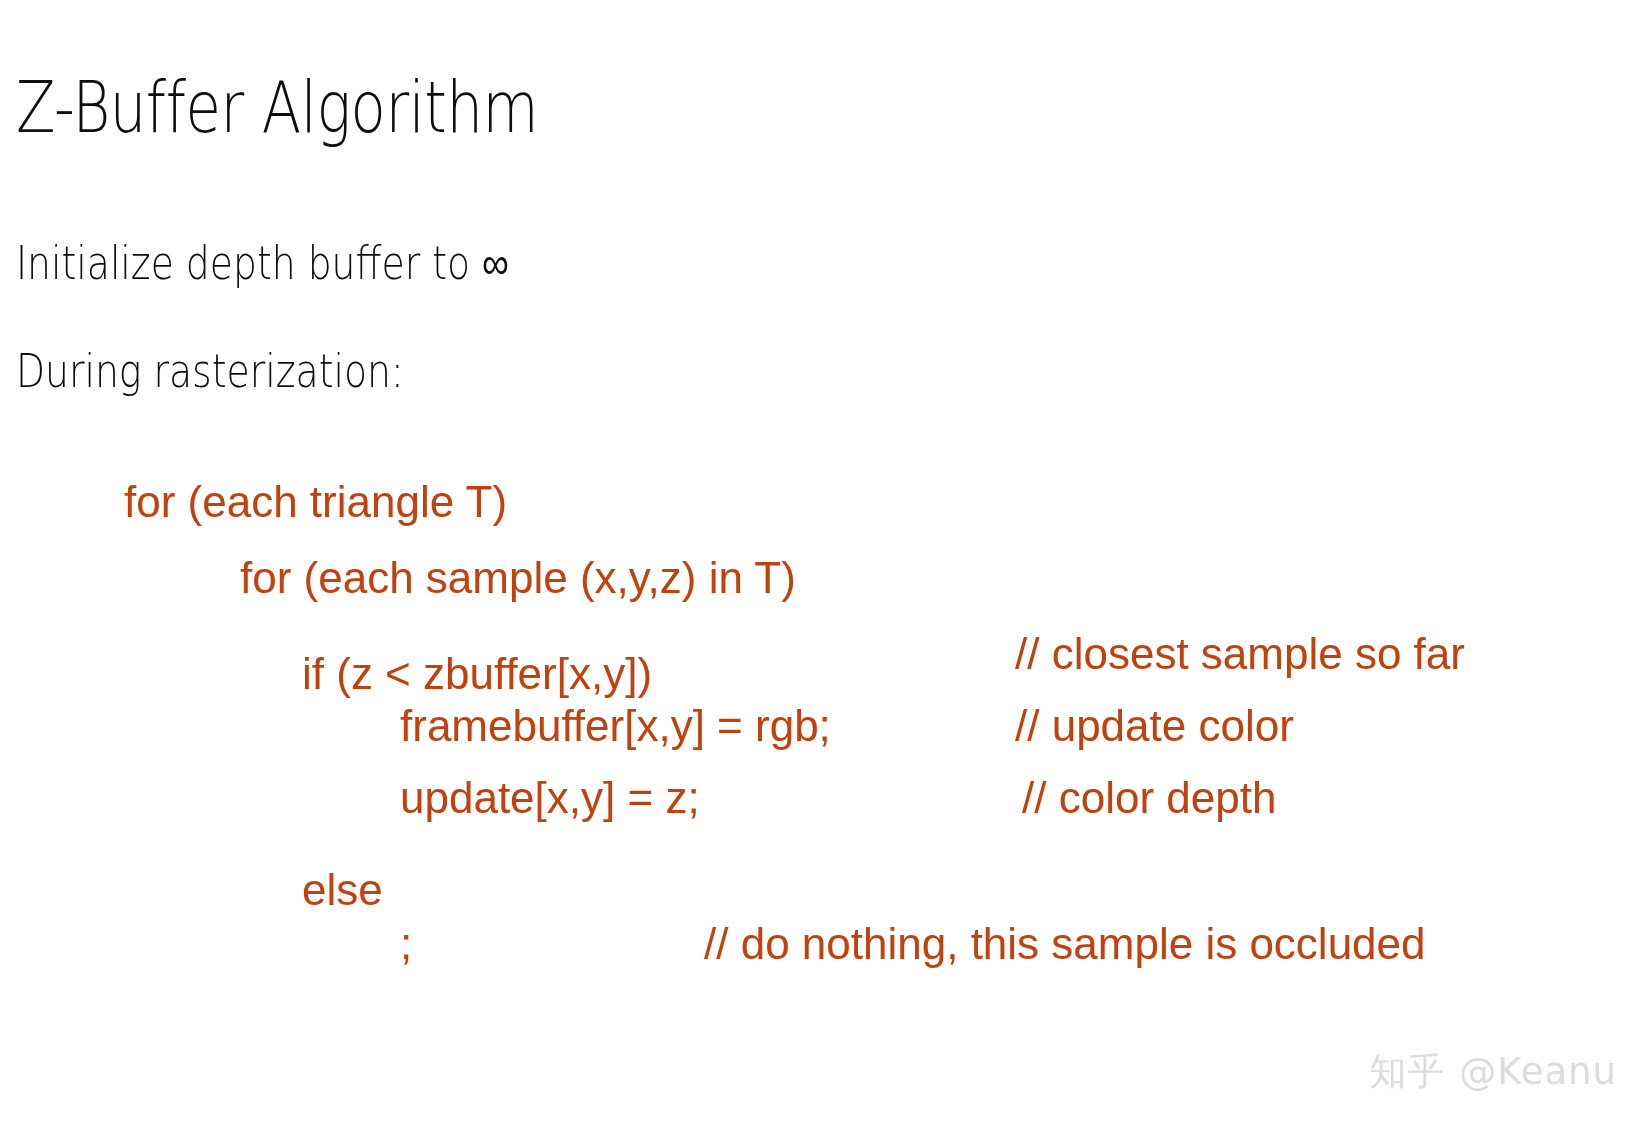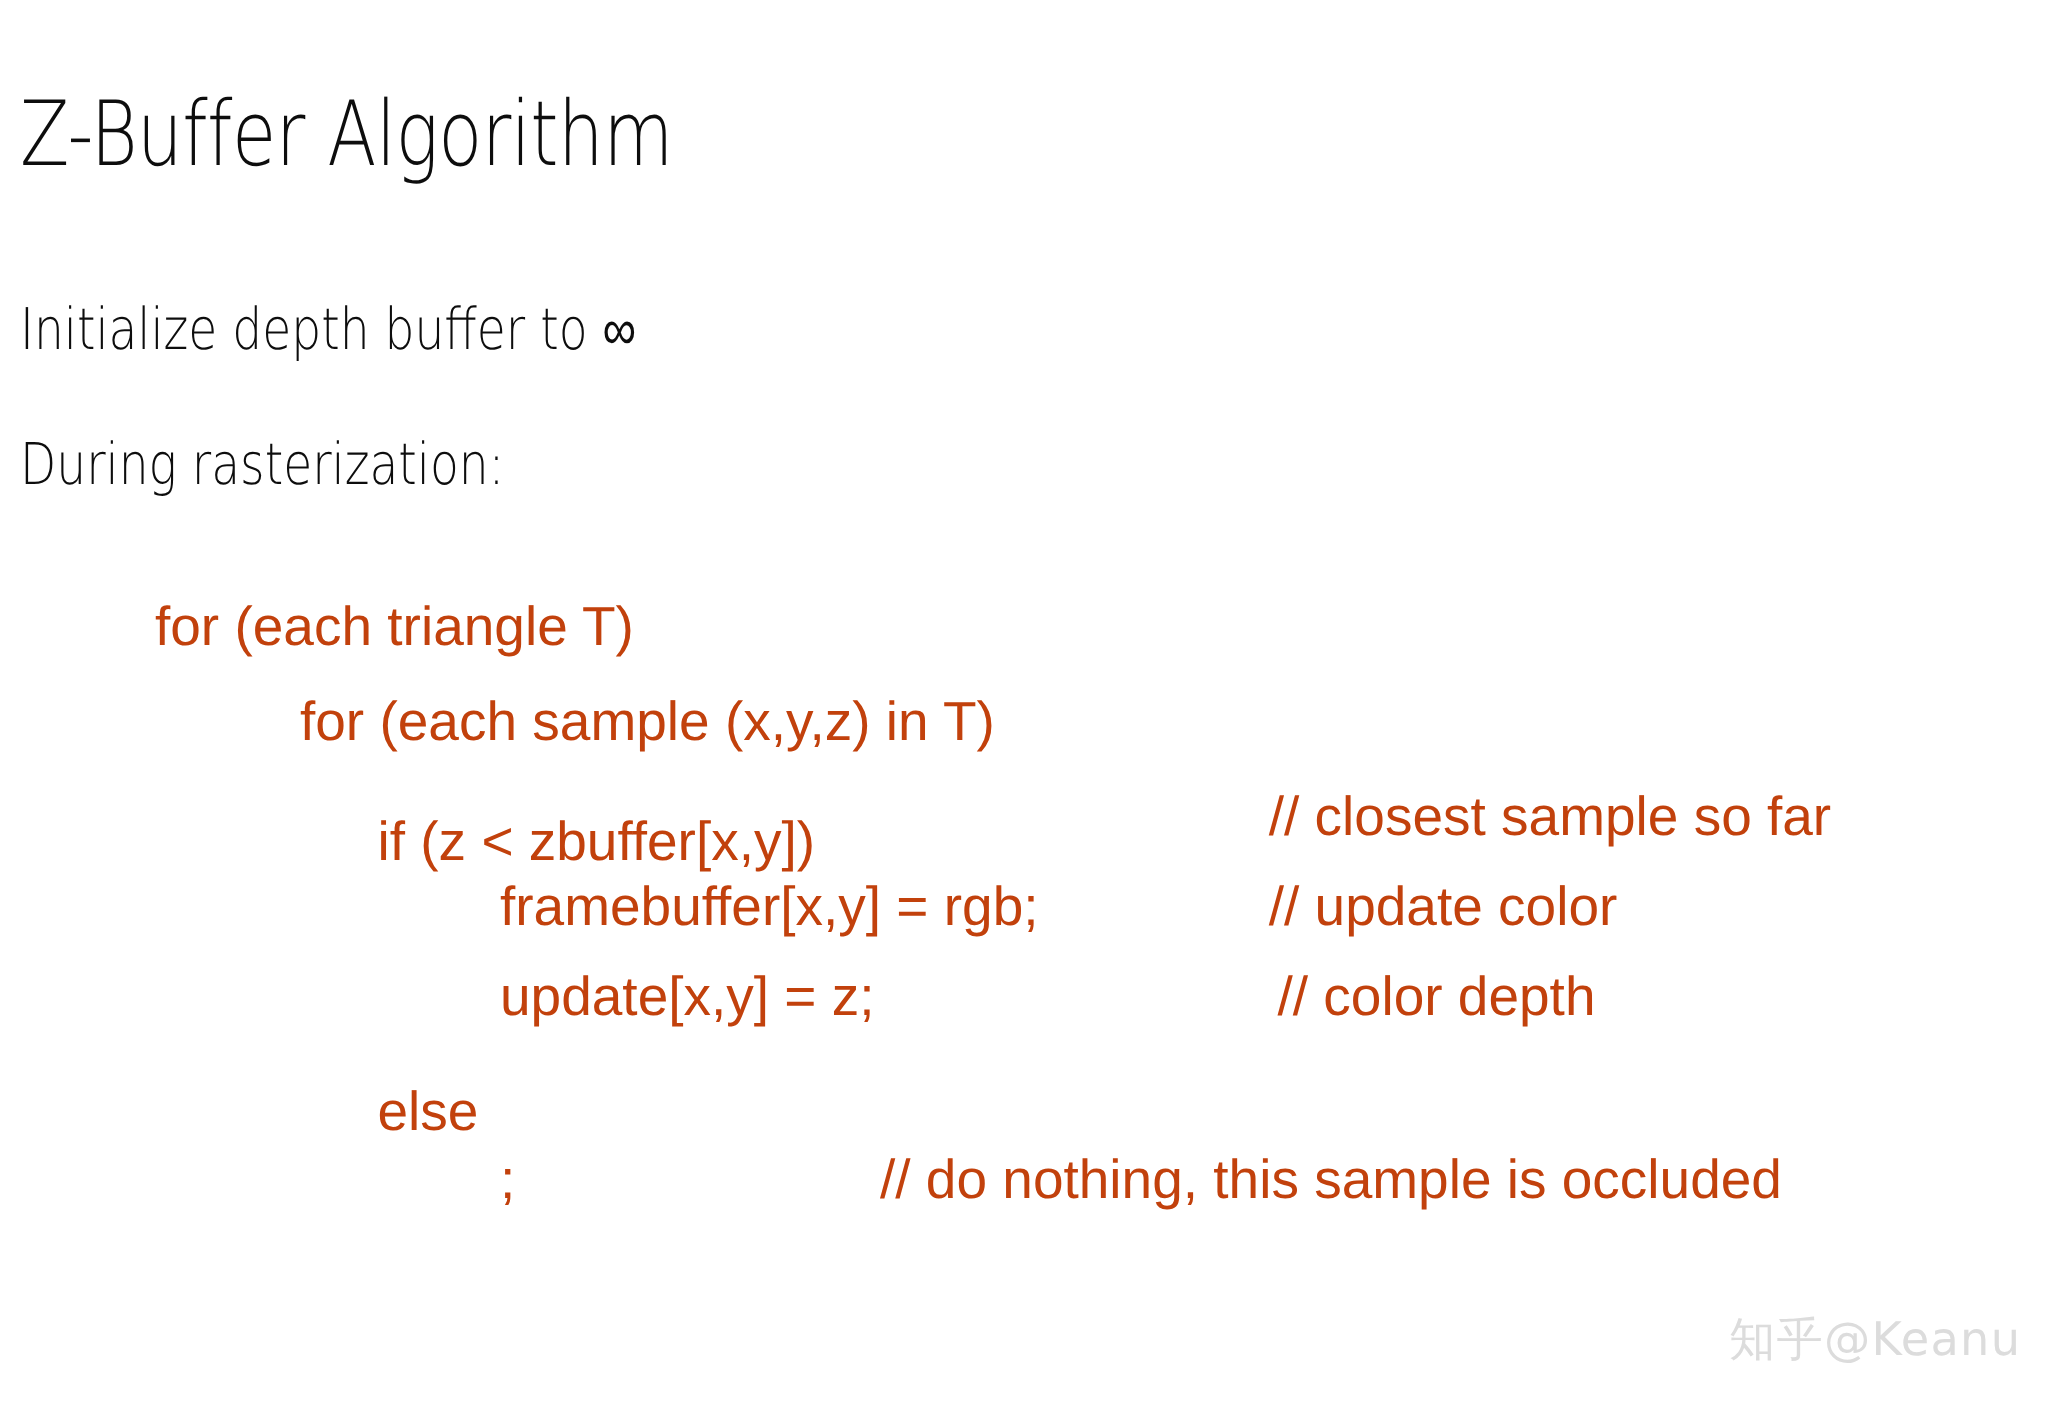--- a/index.html
+++ b/index.html
@@ -105,21 +105,21 @@
     right: 24px;
     bottom: 30px;
     font-family: "DejaVu Sans", sans-serif;
     font-size: 37px;
     font-weight: 400;
     color: #dcdcdc;
     letter-spacing: 1px;
     white-space: nowrap;
     user-select: none;
   }
-  #watermark .wm-logo { }
+  #watermark .wm-logo { margin-right: 14px; }
 </style>
 </head>
 <body>
 
 <div class="slide">
 
   <h1 id="slide-title">Z-Buffer Algorithm</h1>
 
   <div id="body-line-0" class="body-line">Initialize depth buffer to ∞</div>
 

